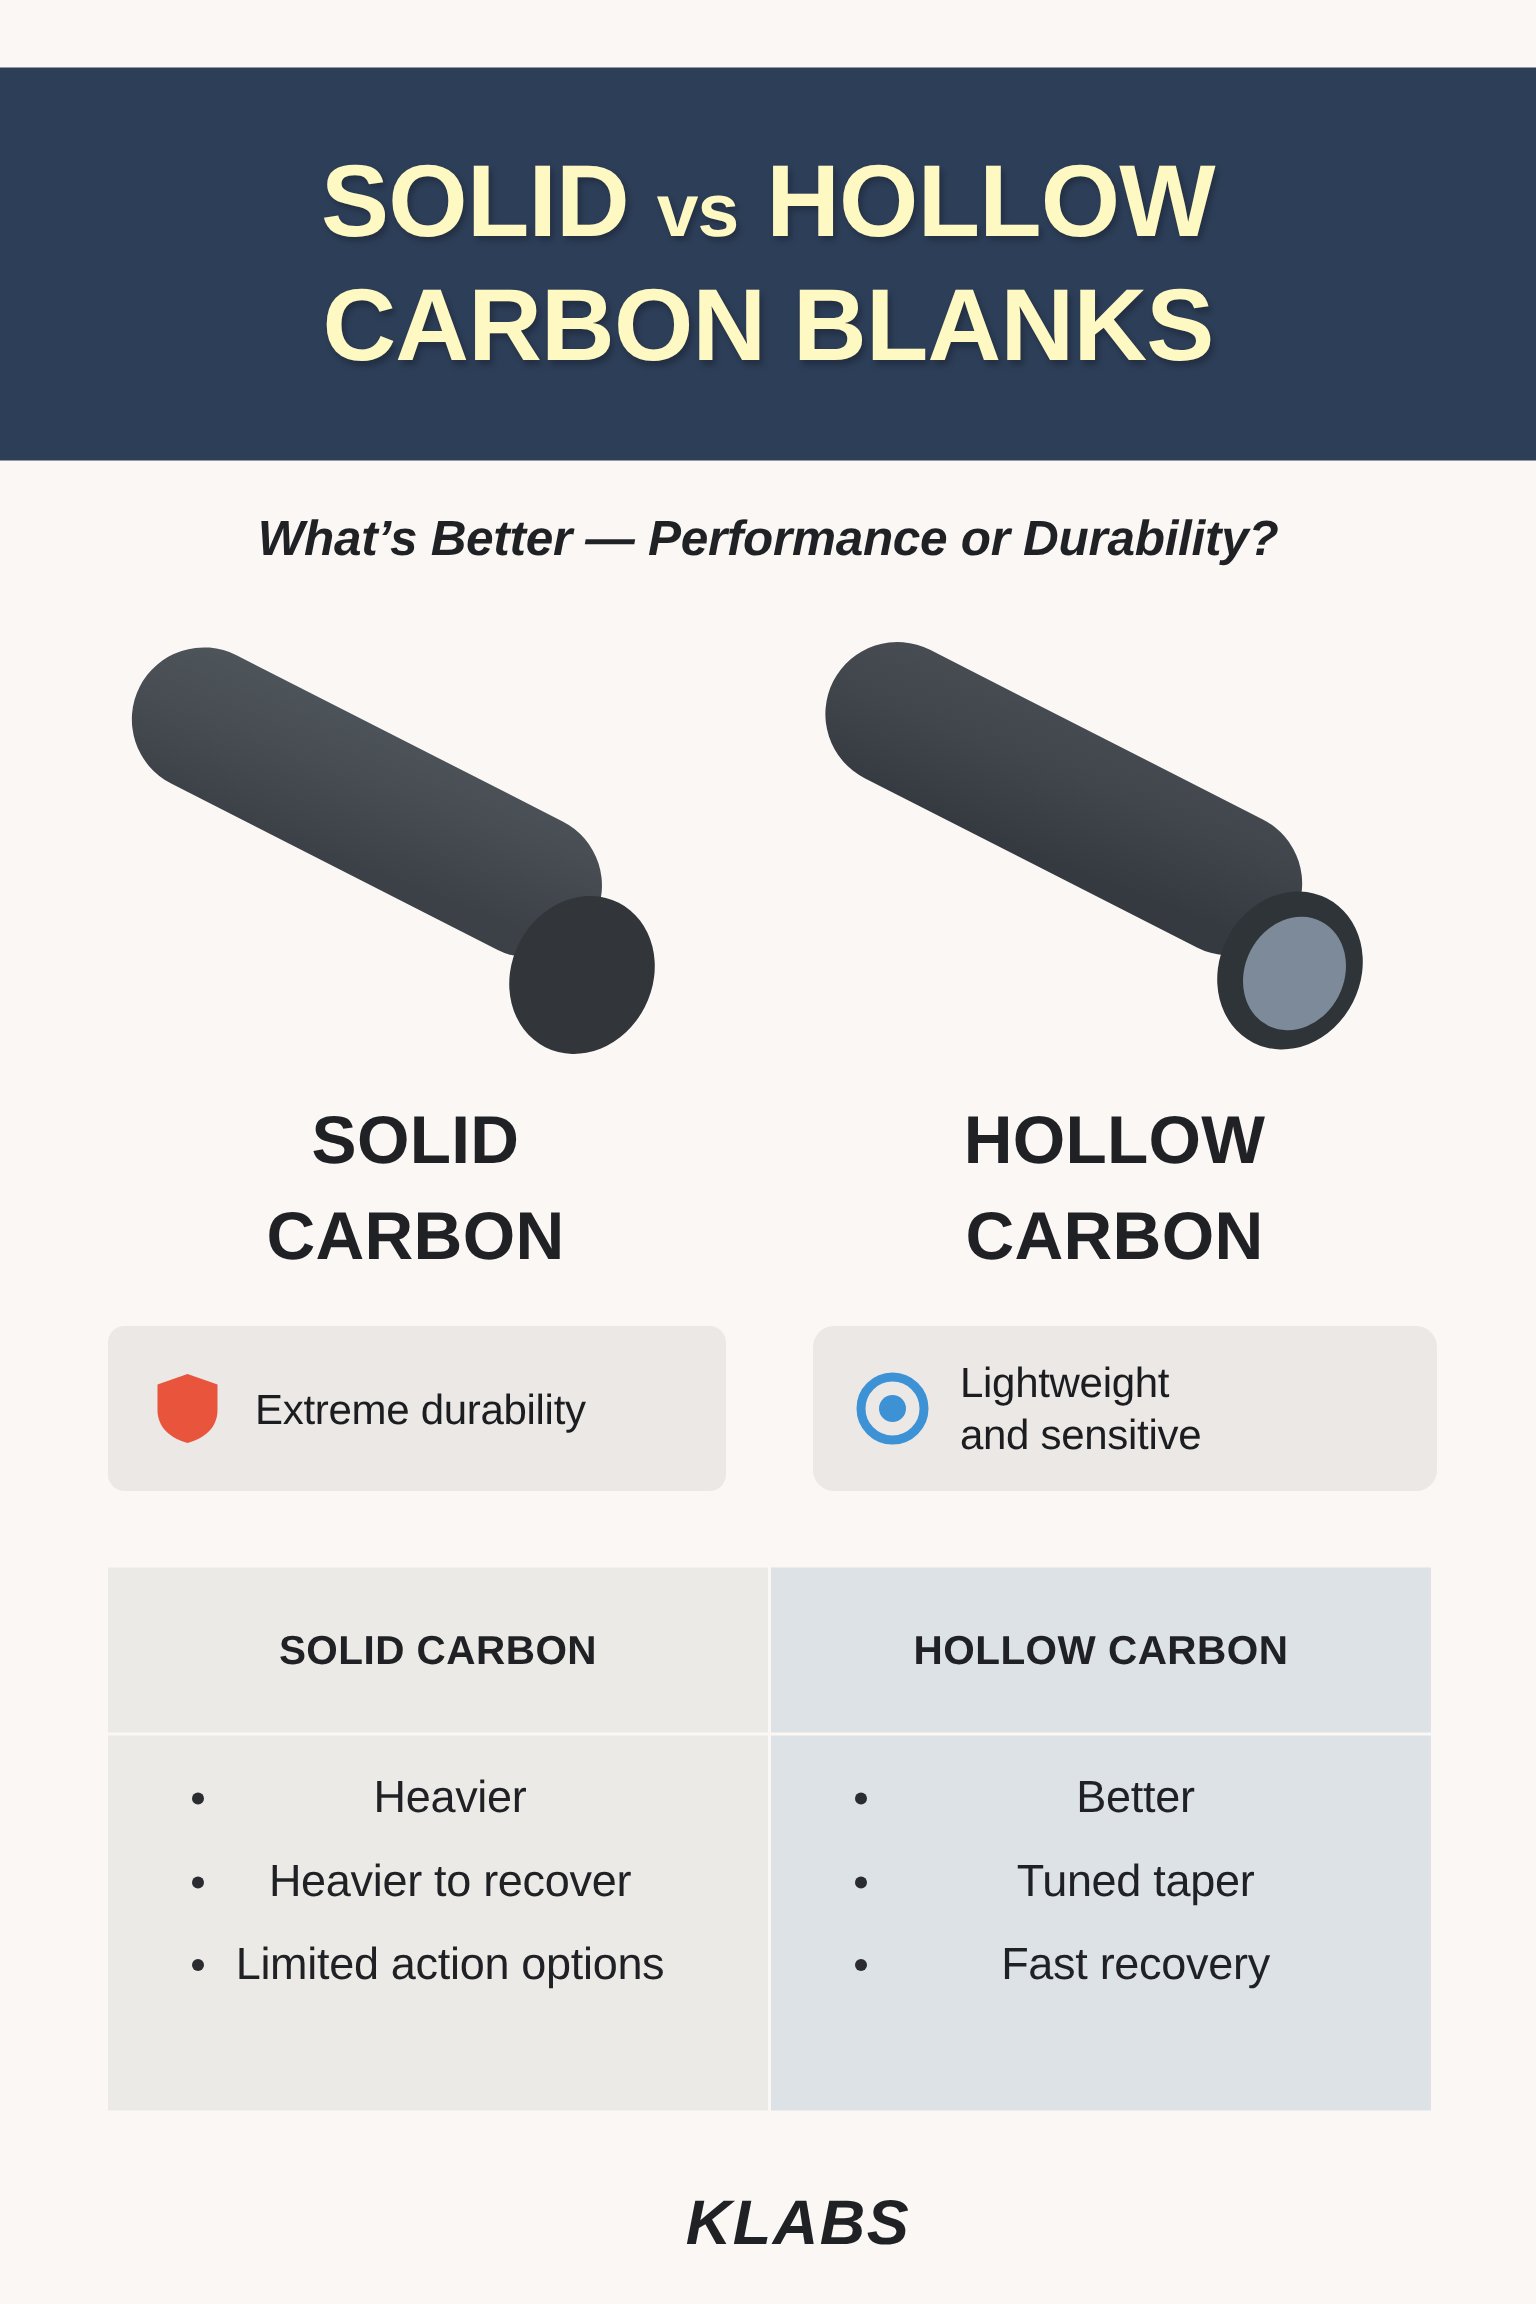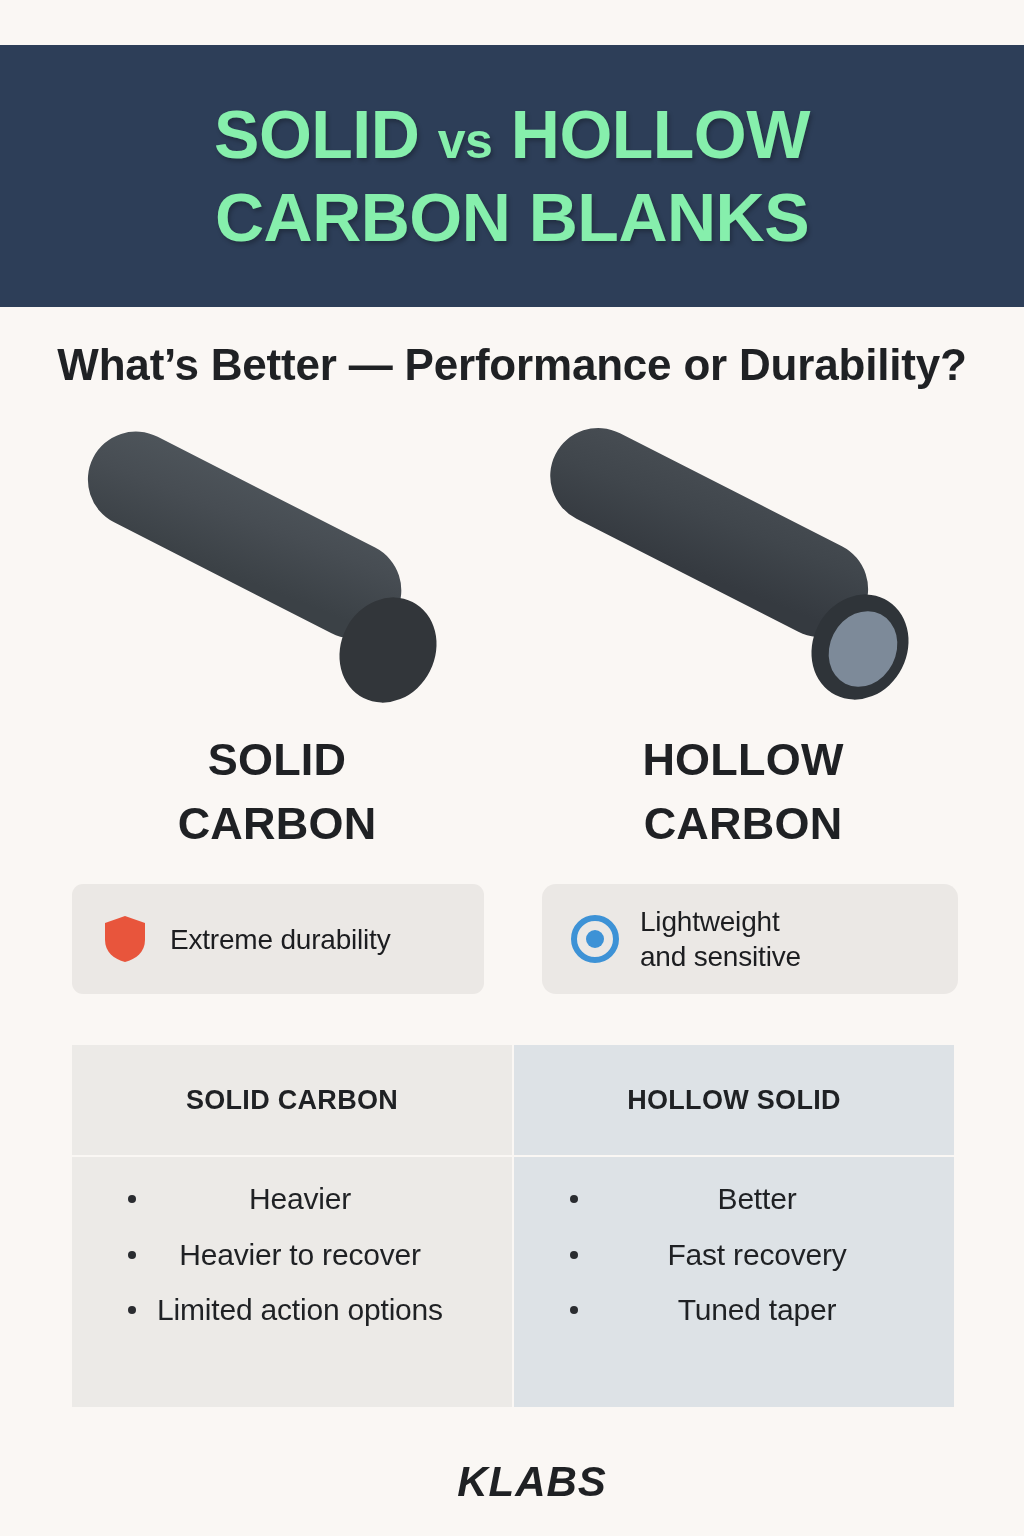--- a/index.html
+++ b/index.html
@@ -23,45 +23,46 @@
     width: 1024px;
     height: 262px;
     background: #2d3e58;
     display: flex;
     flex-direction: column;
     align-items: center;
     justify-content: center;
     box-sizing: border-box;
   }
   .header-line {
-    color: #86efac;
+    color: #fef9c3;
     font-weight: bold;
     font-size: 68px;
     line-height: 1.22;
     letter-spacing: -0.5px;
     text-align: center;
     white-space: nowrap;
     text-shadow: 2px 3px 4px rgba(0,0,0,0.25);
   }
   .header-line .small-vs {
     font-size: 50px;
     text-transform: lowercase;
   }
 
   
   .subtitle {
     position: absolute;
     left: 0;
     top: 340px;
     width: 1024px;
     text-align: center;
-    font-size: 44px;
+    font-size: 33px;
     font-weight: bold;
     color: #1f2124;
     letter-spacing: -0.2px;
+    font-style: italic;
   }
 
   
   .rods {
     position: absolute;
     left: 0;
     top: 425px;
     width: 1024px;
     height: 300px;
   }
@@ -299,33 +300,33 @@
       <span>Lightweight</span><br>
       <span>and sensitive</span>
     </span>
   </div>
 
 </div>
 
 <div class="table">
 
   <div class="th th-left">SOLID CARBON</div>
-  <div class="th th-right">HOLLOW SOLID</div>
+  <div class="th th-right">HOLLOW CARBON</div>
 
   <div class="td td-left">
     <ul>
       <li>Heavier</li>
       <li>Heavier to recover</li>
       <li>Limited action options</li>
     </ul>
   </div>
 
   <div class="td td-right">
     <ul>
       <li>Better</li>
+      <li>Tuned taper</li>
       <li>Fast recovery</li>
-      <li>Tuned taper</li>
     </ul>
   </div>
 
 </div>
 
 <div class="footer">KLABS</div>
 
 </body></html>

